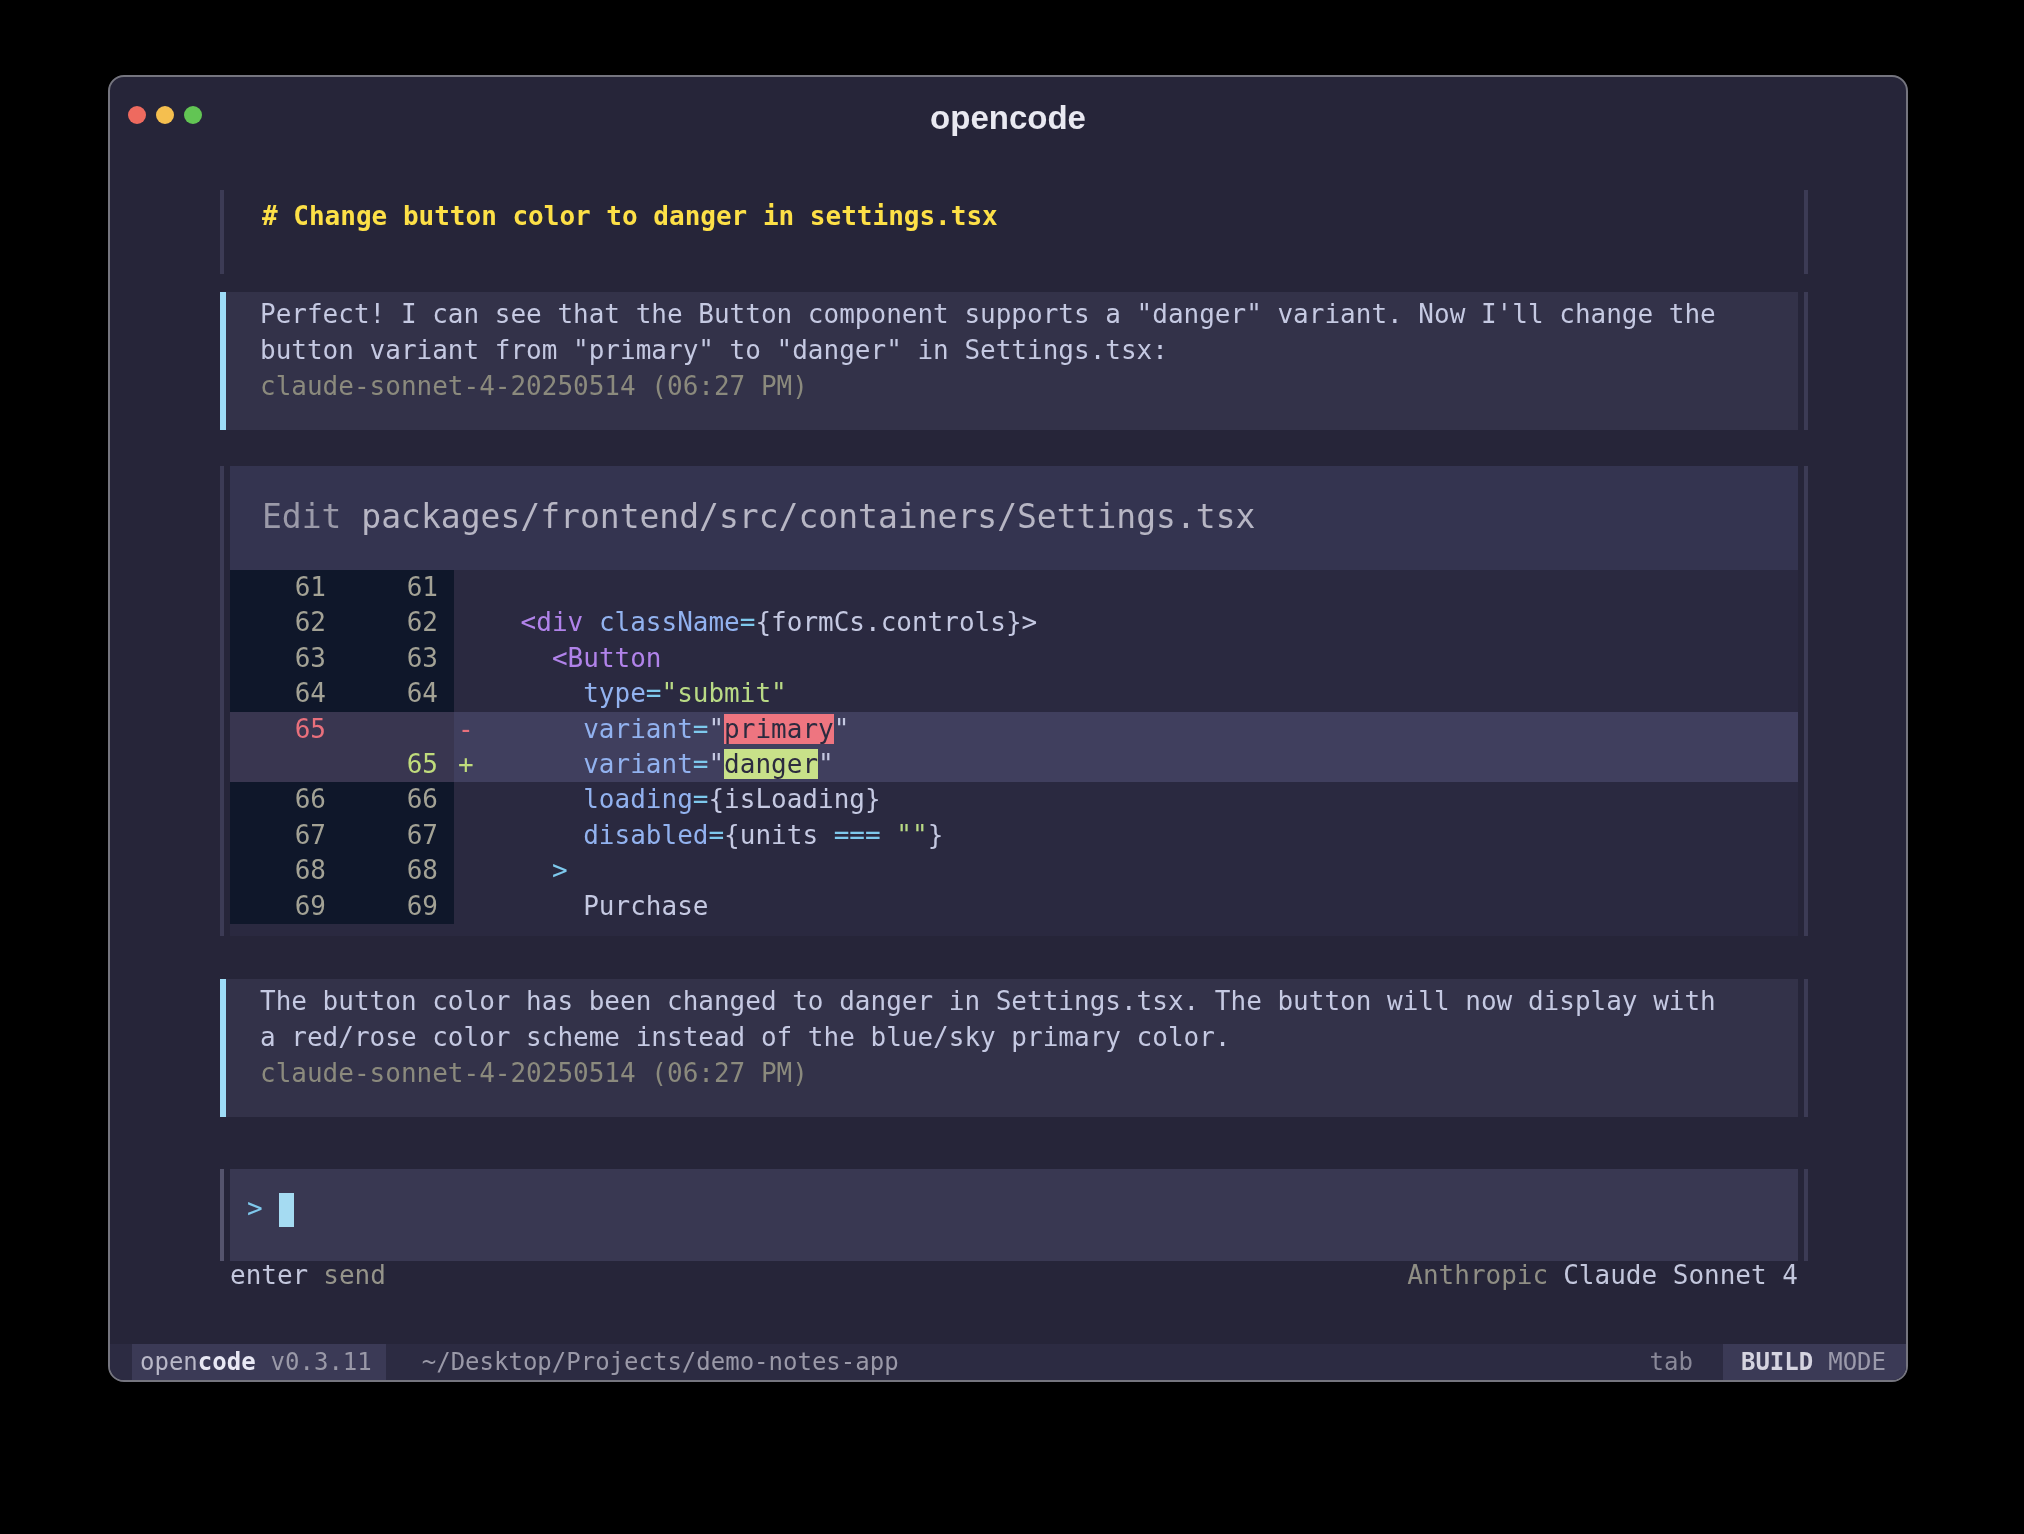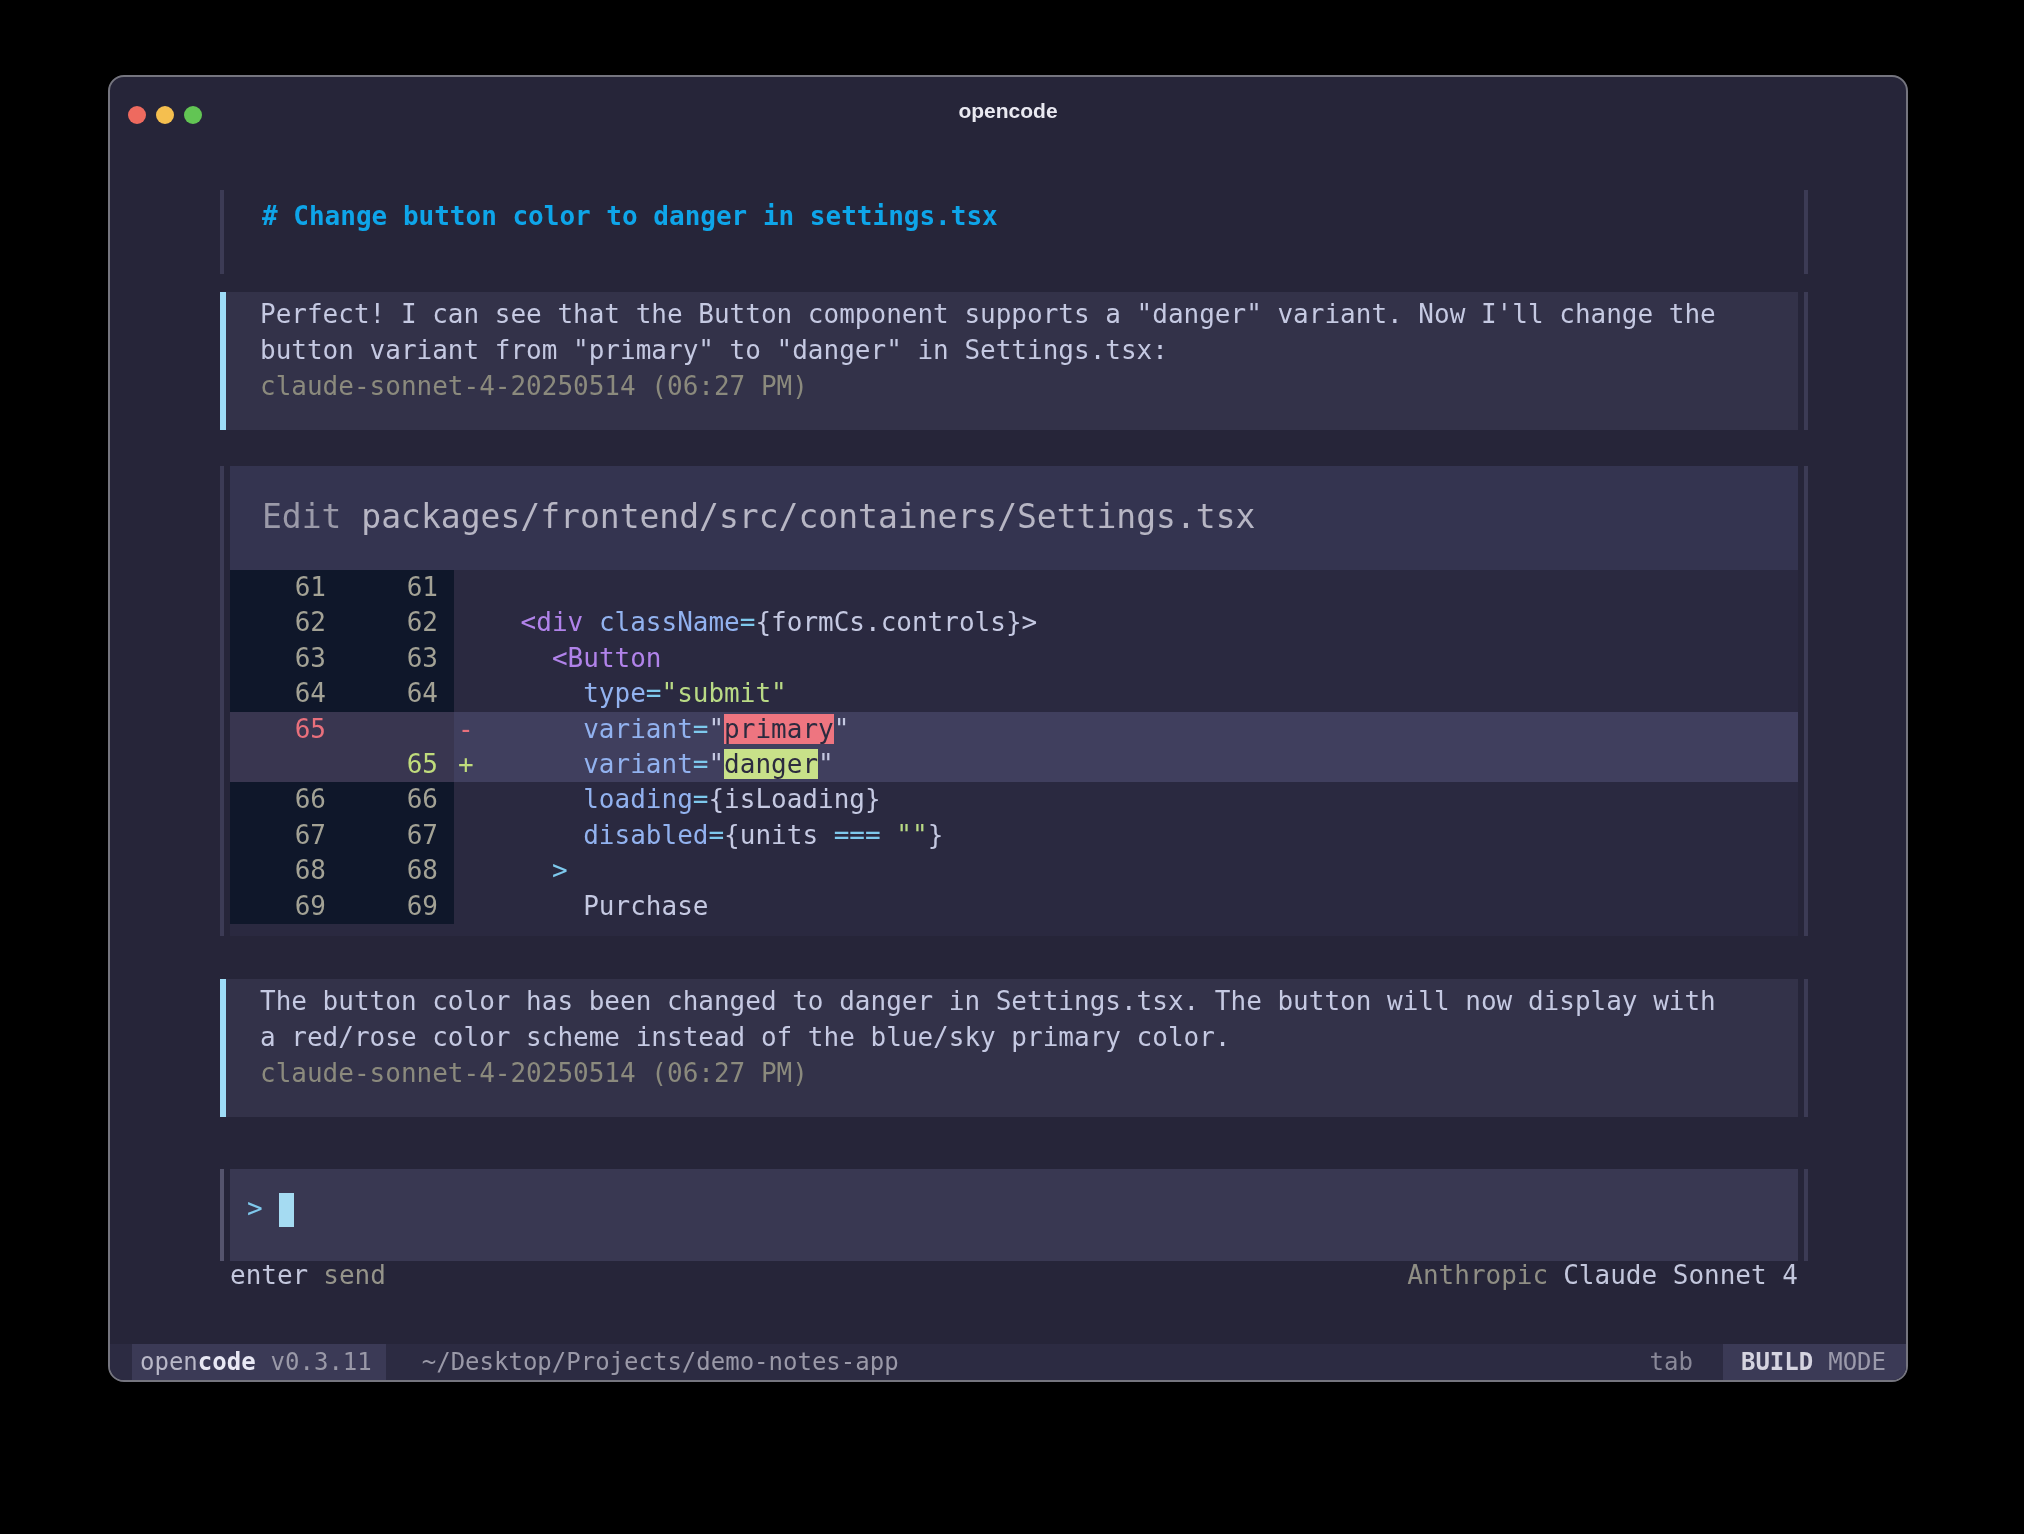--- a/index.html
+++ b/index.html
@@ -9,29 +9,29 @@
   #window{position:absolute;left:108px;top:75px;width:1800px;height:1307px;
           background:#262539;border:2px solid #75757f;border-radius:16px;
           box-sizing:border-box;overflow:hidden;}
   
   #titlebar{position:relative;height:56px;}
   .tlight{position:absolute;top:29px;width:18px;height:18px;border-radius:50%;}
   #tl-close{left:18px;background:#ee6a5f;}
   #tl-min{left:46px;background:#f5bf4f;}
   #tl-zoom{left:74px;background:#62c554;}
   #win-title{position:absolute;left:0;right:0;top:22px;text-align:center;
-             font-family:"Liberation Sans",sans-serif;font-weight:bold;font-size:21px;color:#e9e9f1;}
+             font-family:"Liberation Sans",sans-serif;font-weight:bold;font-size:33px;color:#e9e9f1;}
   
   #content{position:absolute;left:110px;top:56px;width:1588px;}
   .blockwrap{position:relative;}
   .lline::before{content:"";position:absolute;left:0;top:0;bottom:0;width:4px;background:#3c3b55;}
   .rline::after{content:"";position:absolute;right:0;top:0;bottom:0;width:4px;background:#3c3b55;}
   
   #header{margin-top:57px;height:84px;padding:8px 10px 0 42px;box-sizing:border-box;}
-  #header .h-title{font-size:26px;font-weight:bold;color:#0ea5e9;line-height:36px;white-space:pre;}
+  #header .h-title{font-size:26px;font-weight:bold;color:#fde047;line-height:36px;white-space:pre;}
   #header .h-sub{display:flex;justify-content:space-between;font-size:26px;line-height:30px;
                  padding-right:33px;}
   .h-url{color:#9897a6;} .h-unshare{color:#8d8c9b;margin-left:31px;} .h-tokens{color:#9897a6;}
   
   .msg{margin-top:18px;}
   .msg-body{margin-right:10px;border-left:6px solid #9edcf7;background:#333249;
             padding:4px 68px 26px 34px;}
   .msg-text{font-size:26px;line-height:36px;color:#c5c9e2;max-width:1470px;}
   .msg-model{font-size:26px;line-height:36px;color:#8b8a7d;}
   

